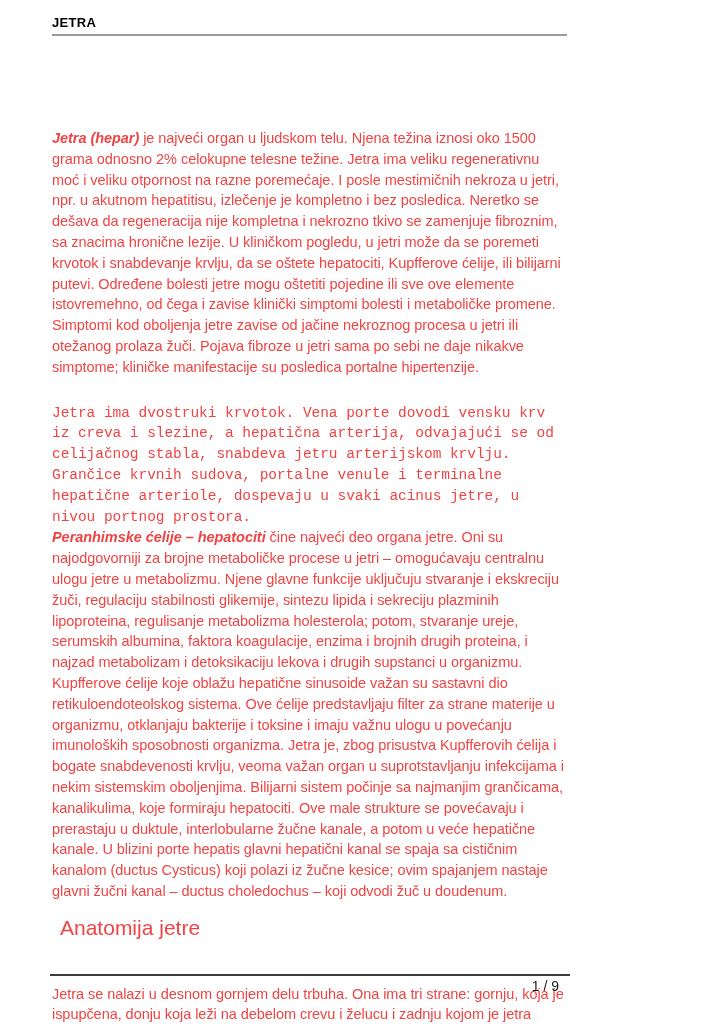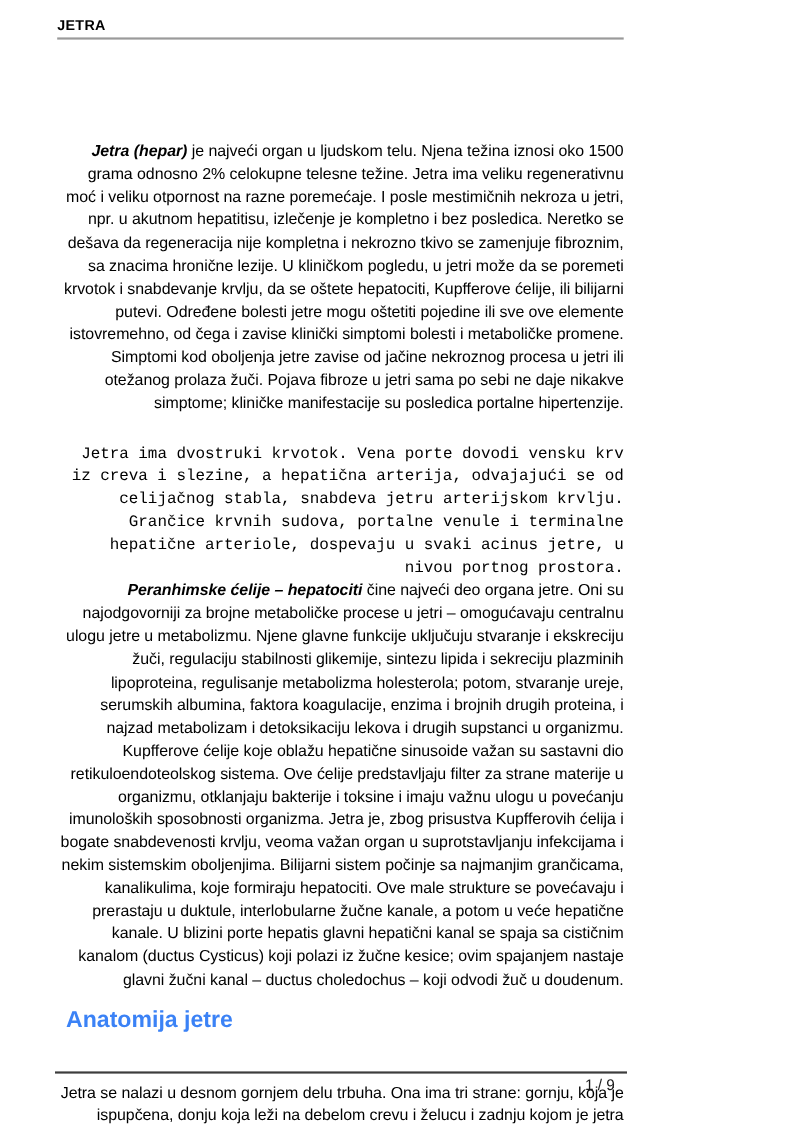--- a/index.html
+++ b/index.html
@@ -30,36 +30,36 @@
     color: #000000;
   }
   .doc-body {
     margin: 0 53px 0 52px;
   }
   .para {
     margin: 0;
     font-size: 14.5px;
     line-height: 20.8px;
     letter-spacing: -0.05px;
-    color: #000000;
-    text-align: right;
+    color: #ef4444;
+    text-align: left;
   }
   .para .lead {
     font-weight: 700;
     font-style: italic;
   }
   .para-intro        { margin-top: 92px; }
   .para-bloodflow    { margin-top: 25px; font-family: Liberation Mono, monospace; }
   .para-hepatocytes  { }
   .section-heading {
     margin: 13px 0 0 8px;
     font-size: 21px;
     line-height: 25px;
-    font-weight: 700;
-    color: #3b82f6;
+    font-weight: 400;
+    color: #ef4444;
   }
   .para-anatomy      { margin-top: 44px; }
   .page-footer {
     position: absolute;
     left: 50px;
     right: 50px;
     top: 974px;
     border-top: 2px solid #3c3c3c;
   }
   .page-number {

